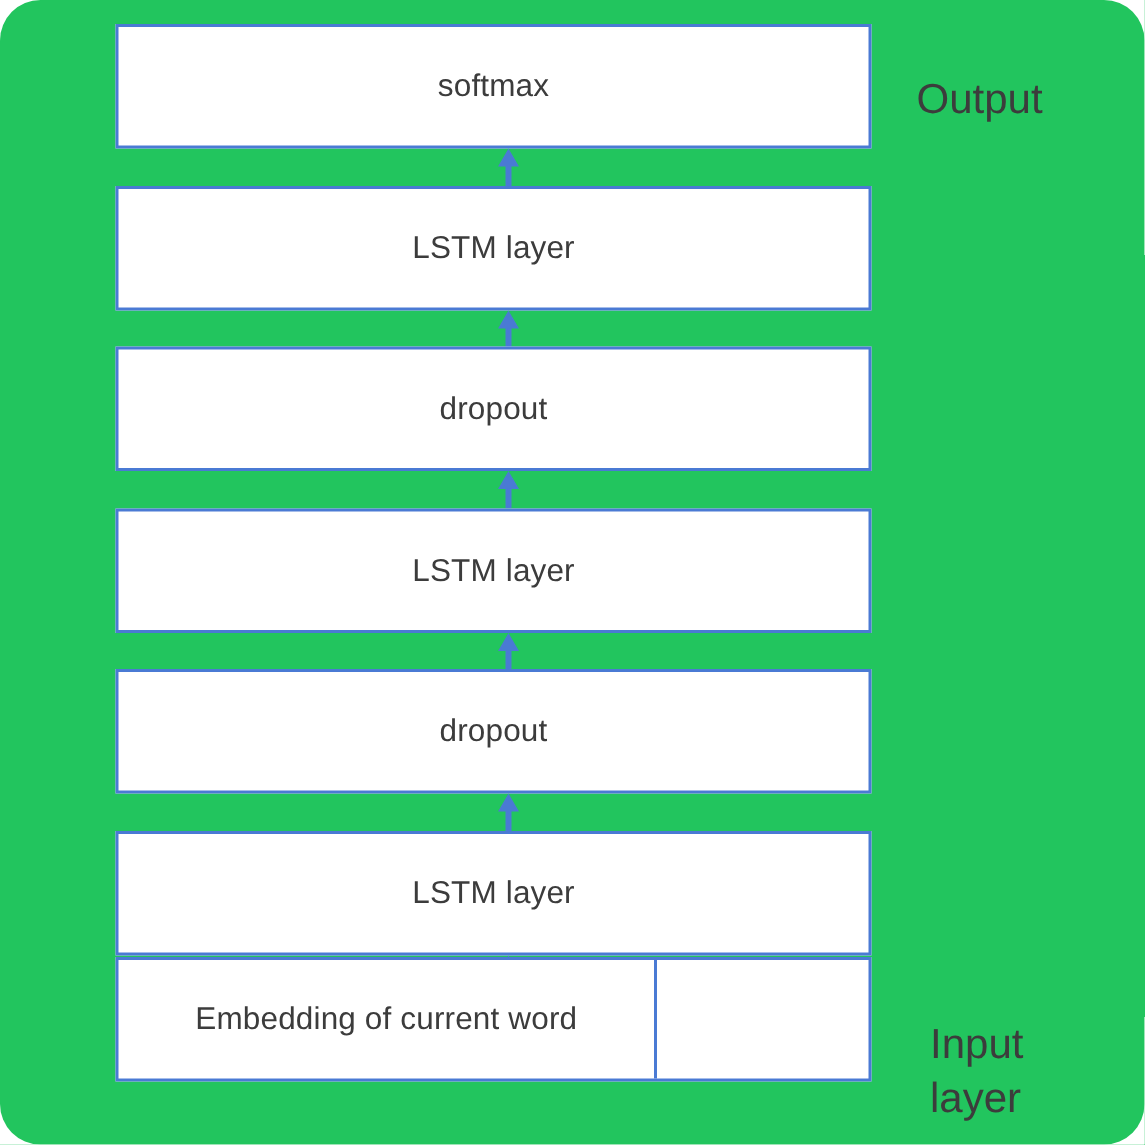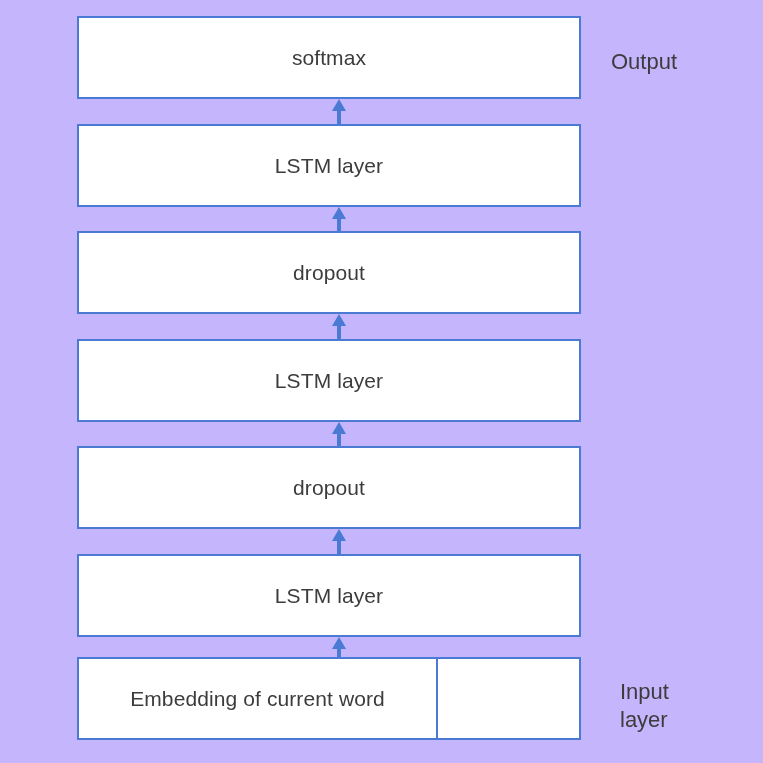--- a/index.html
+++ b/index.html
@@ -11,21 +11,22 @@
     width: 763px;
     height: 763px;
     font-family: "Liberation Sans", sans-serif;
     -webkit-font-smoothing: antialiased;
   }
   #diagram {
     position: relative;
     width: 763px;
     height: 763px;
     overflow: hidden;
-    background: #c4b5fd;
+    background: #22c55e;
+    border-radius: 27px;
   }
 
   
   .layer-box {
     position: absolute;
     left: 77px;
     width: 504px;           
     height: 83px;
     box-sizing: border-box;
     border: 2px solid #4a7ad4;
@@ -75,21 +76,21 @@
     width: 18px;
     height: 25px;
   }
   .arrow svg {
     display: block;
   }
 
   
   .side-label {
     position: absolute;
-    font-size: 22px;
+    font-size: 28px;
     color: #3c3c3c;
     line-height: 1.28;
     white-space: pre-line;
   }
   #output-label {
     left: 611px;
     top: 48px;
   }
   #input-label {
     left: 620px;
@@ -154,21 +155,21 @@
   <div class="layer-box" style="top:554px;">
     <span class="layer-label">LSTM layer</span>
   </div>
 
   <div class="arrow" style="top:637px;">
     <svg width="18" height="25" viewBox="0 0 18 25" aria-hidden="true">
       <path d="M9 0 L16 12 L11 12 L11 25 L7 25 L7 12 L2 12 Z" fill="#4a7ad4"></path>
     </svg>
   </div>
 
-  <div class="input-row" style="top:657px;">
+  <div class="input-row" style="top:638px;">
     <div class="input-cell embedding">
       <span class="layer-label">Embedding of current word</span>
     </div>
   </div>
 
   <div class="side-label" id="output-label">Output</div>
   <div class="side-label" id="input-label">Input
 layer</div>
 
 </div>

